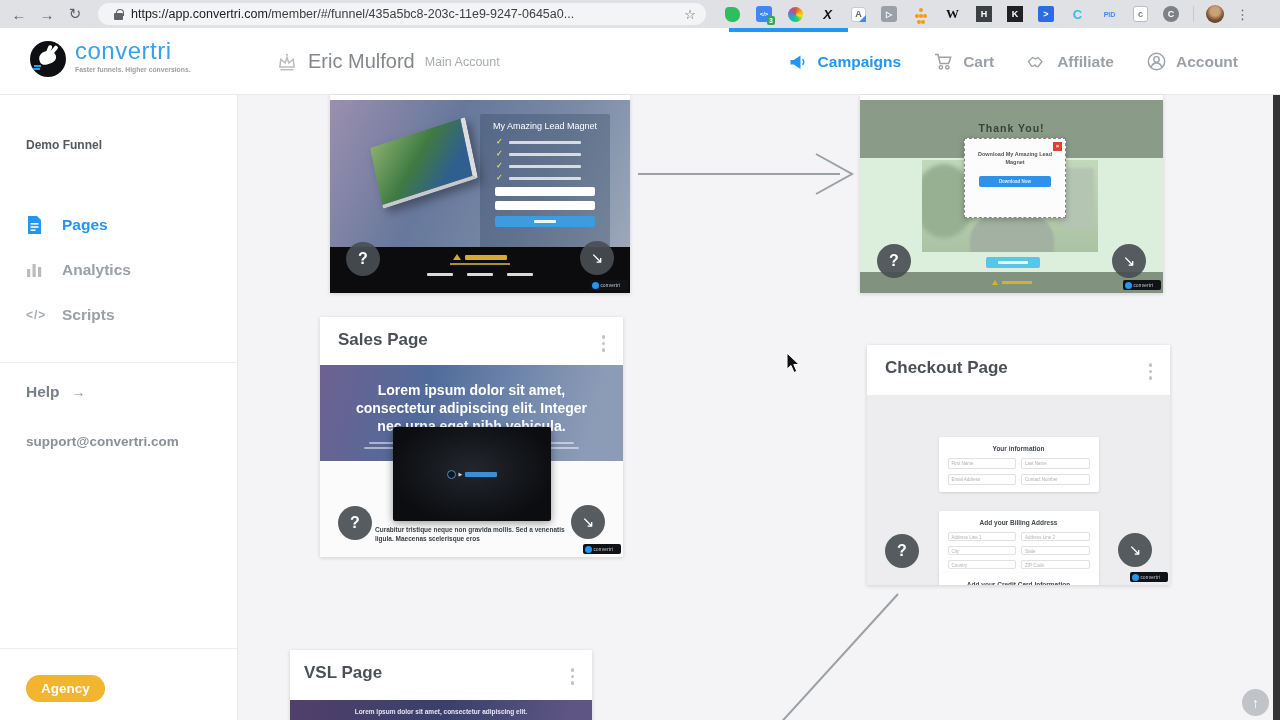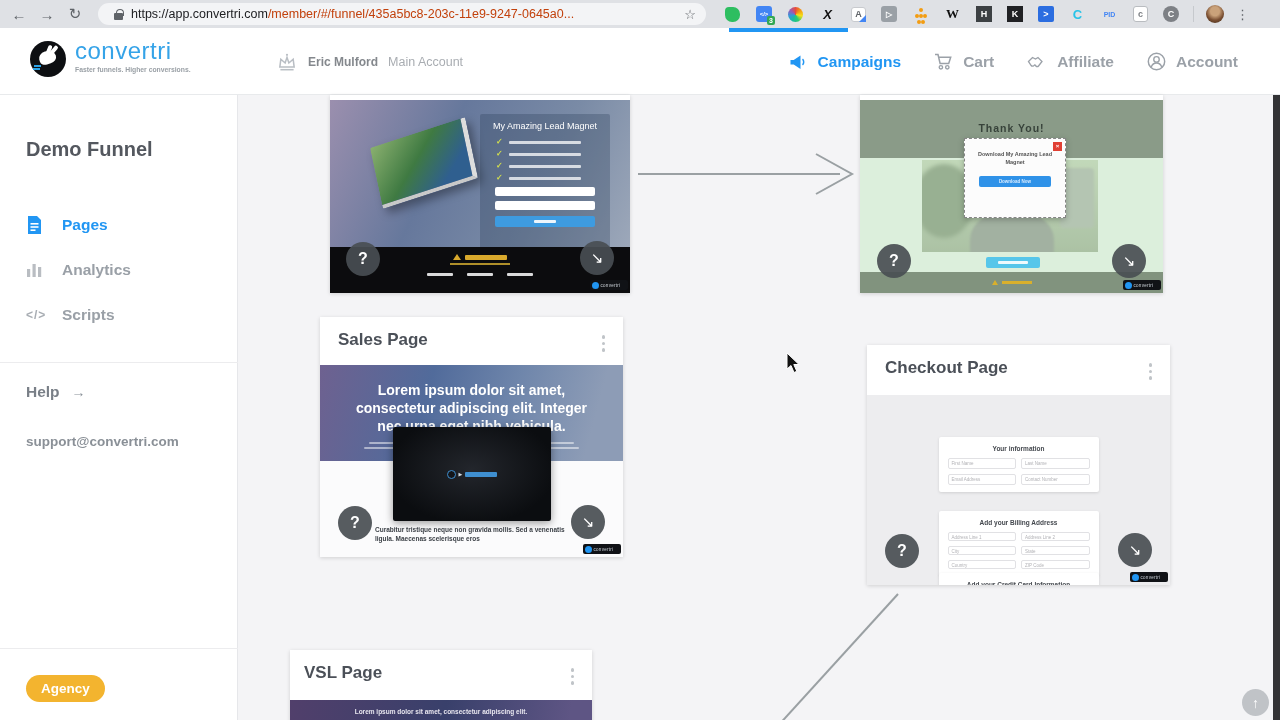--- a/index.html
+++ b/index.html
@@ -7,21 +7,21 @@
   .screen{position:relative;width:1280px;height:720px;overflow:hidden;background:#f4f4f6;}
 
   
   .chrome{position:absolute;left:0;top:0;width:1280px;height:28px;background:#dfe1e5;display:flex;align-items:center;}
   .nav-glyph{color:#5f6368;font-size:15px;width:18px;text-align:center;margin-left:10px;cursor:pointer;}
   .urlbar{position:relative;margin-left:14px;width:608px;height:22px;background:#f3f4f6;border-radius:11px;display:flex;align-items:center;padding:0 10px;}
   .lock{width:9px;height:11px;margin:0 8px 0 6px;position:relative;}
   .lock:before{content:"";position:absolute;left:0;bottom:0;width:9px;height:7px;background:#5f6368;border-radius:1px;}
   .lock:after{content:"";position:absolute;left:1.5px;top:0;width:6px;height:6px;border:1.5px solid #5f6368;border-bottom:none;border-radius:4px 4px 0 0;}
   .url-text{font-size:12.5px;color:#202124;white-space:nowrap;overflow:hidden;}
-  .url-text .path{color:#c2410c;}
+  .url-text .path{color:#404040;}
   .url-star{margin-left:auto;color:#5f6368;font-size:13px;cursor:pointer;}
   .ext-row{display:flex;align-items:center;gap:15px;margin-left:18px;}
   .ext{width:17px;height:17px;position:relative;display:flex;align-items:center;justify-content:center;cursor:pointer;font-size:9px;font-weight:bold;}
   .ext-ev{width:15px;height:15px;background:#2dbe60;border-radius:4px 7px 7px 7px;}
   .ext-code{width:16px;height:16px;background:#4285f4;border-radius:3px;color:#fff;font-size:6px;}
   .ext-badge{position:absolute;bottom:-3px;right:-3px;background:#34a853;color:#fff;font-size:7px;font-weight:bold;padding:0 2px;border-radius:2px;line-height:9px;}
   .ext-wheel{width:15px;height:15px;border-radius:50%;background:conic-gradient(#e74c3c,#f39c12,#f7e017,#2ecc71,#1abc9c,#3498db,#9b59b6,#e74c3c);}
   .ext-x{color:#111;font-size:13px;font-style:italic;}
   .ext-translate{width:15px;height:15px;background:#fff;border:1px solid #c8cace;border-radius:3px;color:#5f6368;font-size:9px;position:relative;}
   .ext-translate:after{content:"";position:absolute;right:-1px;bottom:-1px;border-left:7px solid transparent;border-bottom:7px solid #4285f4;}
@@ -47,30 +47,30 @@
   .logo-mark{position:relative;width:36px;height:36px;background:#0d0f12;border-radius:50%;margin-top:2px;}
   .logo-mark .bunny{position:absolute;left:9px;top:10px;width:17px;height:13px;background:#fff;border-radius:60% 70% 55% 45%;transform:rotate(-18deg);}
   .logo-mark .ear{position:absolute;left:17px;top:4px;width:4px;height:10px;background:#fff;border-radius:3px;transform:rotate(22deg);}
   .logo-mark .ear2{left:22px;transform:rotate(40deg);}
   .logo-mark .speed{position:absolute;left:4px;top:24px;width:7px;height:1.5px;background:#2aa3e8;box-shadow:-1px 3px 0 #2aa3e8;}
   .logo-texts{margin-left:9px;}
   .logo-name{font-size:24px;color:#35a3e8;line-height:24px;letter-spacing:.5px;}
   .logo-tag{font-size:6.8px;color:#9aa0a6;font-weight:bold;margin-top:3px;}
   .userblock{position:absolute;left:276px;top:0;height:67px;display:flex;align-items:center;cursor:pointer;}
   .crown{color:#b9bec4;margin-right:10px;display:flex;}
-  .username{font-size:12px;font-weight:bold;color:#84888d;}
+  .username{font-size:20px;font-weight:normal;color:#84888d;}
   .accountlabel{font-size:12.5px;color:#a9adb2;margin-left:10px;}
   .mainnav{position:absolute;right:42px;top:0;height:67px;display:flex;align-items:center;gap:32px;}
   .navitem{display:flex;align-items:center;gap:9px;font-size:15.5px;font-weight:bold;color:#9ba1a8;cursor:pointer;}
   .navitem.active{color:#2196f3;}
   .navitem svg{display:block;}
 
   
   .sidebar{position:absolute;left:0;top:95px;width:238px;height:625px;background:#fff;border-right:1px solid #e6e7ea;}
-  .funnel-name{position:absolute;left:26px;top:43px;font-size:20px;font-weight:bold;color:#54585f;}
+  .funnel-name{position:absolute;left:26px;top:43px;font-size:12px;font-weight:bold;color:#54585f;}
   .snav{position:absolute;left:26px;top:107px;}
   .srow{display:flex;align-items:center;height:45px;cursor:pointer;}
   .srow .sicon{width:22px;display:flex;justify-content:flex-start;}
   .srow .slabel{margin-left:14px;font-size:15.5px;font-weight:bold;color:#9aa0a7;}
   .srow.active .slabel{color:#2196f3;}
   .scripts-glyph{font-size:12px;font-weight:bold;color:#a8adb3;letter-spacing:1px;}
   .sdiv{position:absolute;left:0;width:238px;height:1px;background:#ececee;}
   .helprow{position:absolute;left:26px;top:288px;display:flex;align-items:center;gap:12px;cursor:pointer;}
   .helplabel{font-size:15.5px;font-weight:bold;color:#797f87;}
   .helparrow{font-size:14px;color:#8a9199;}

